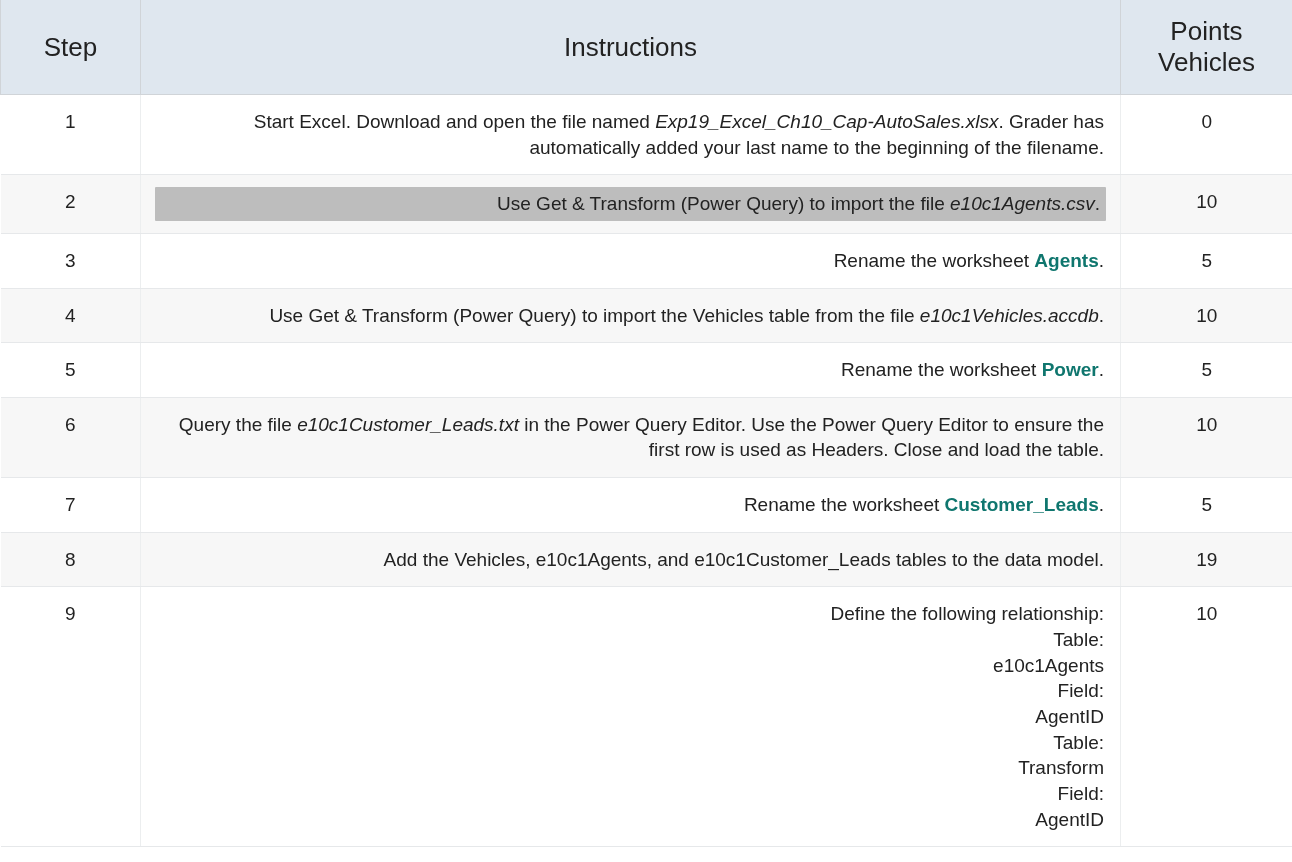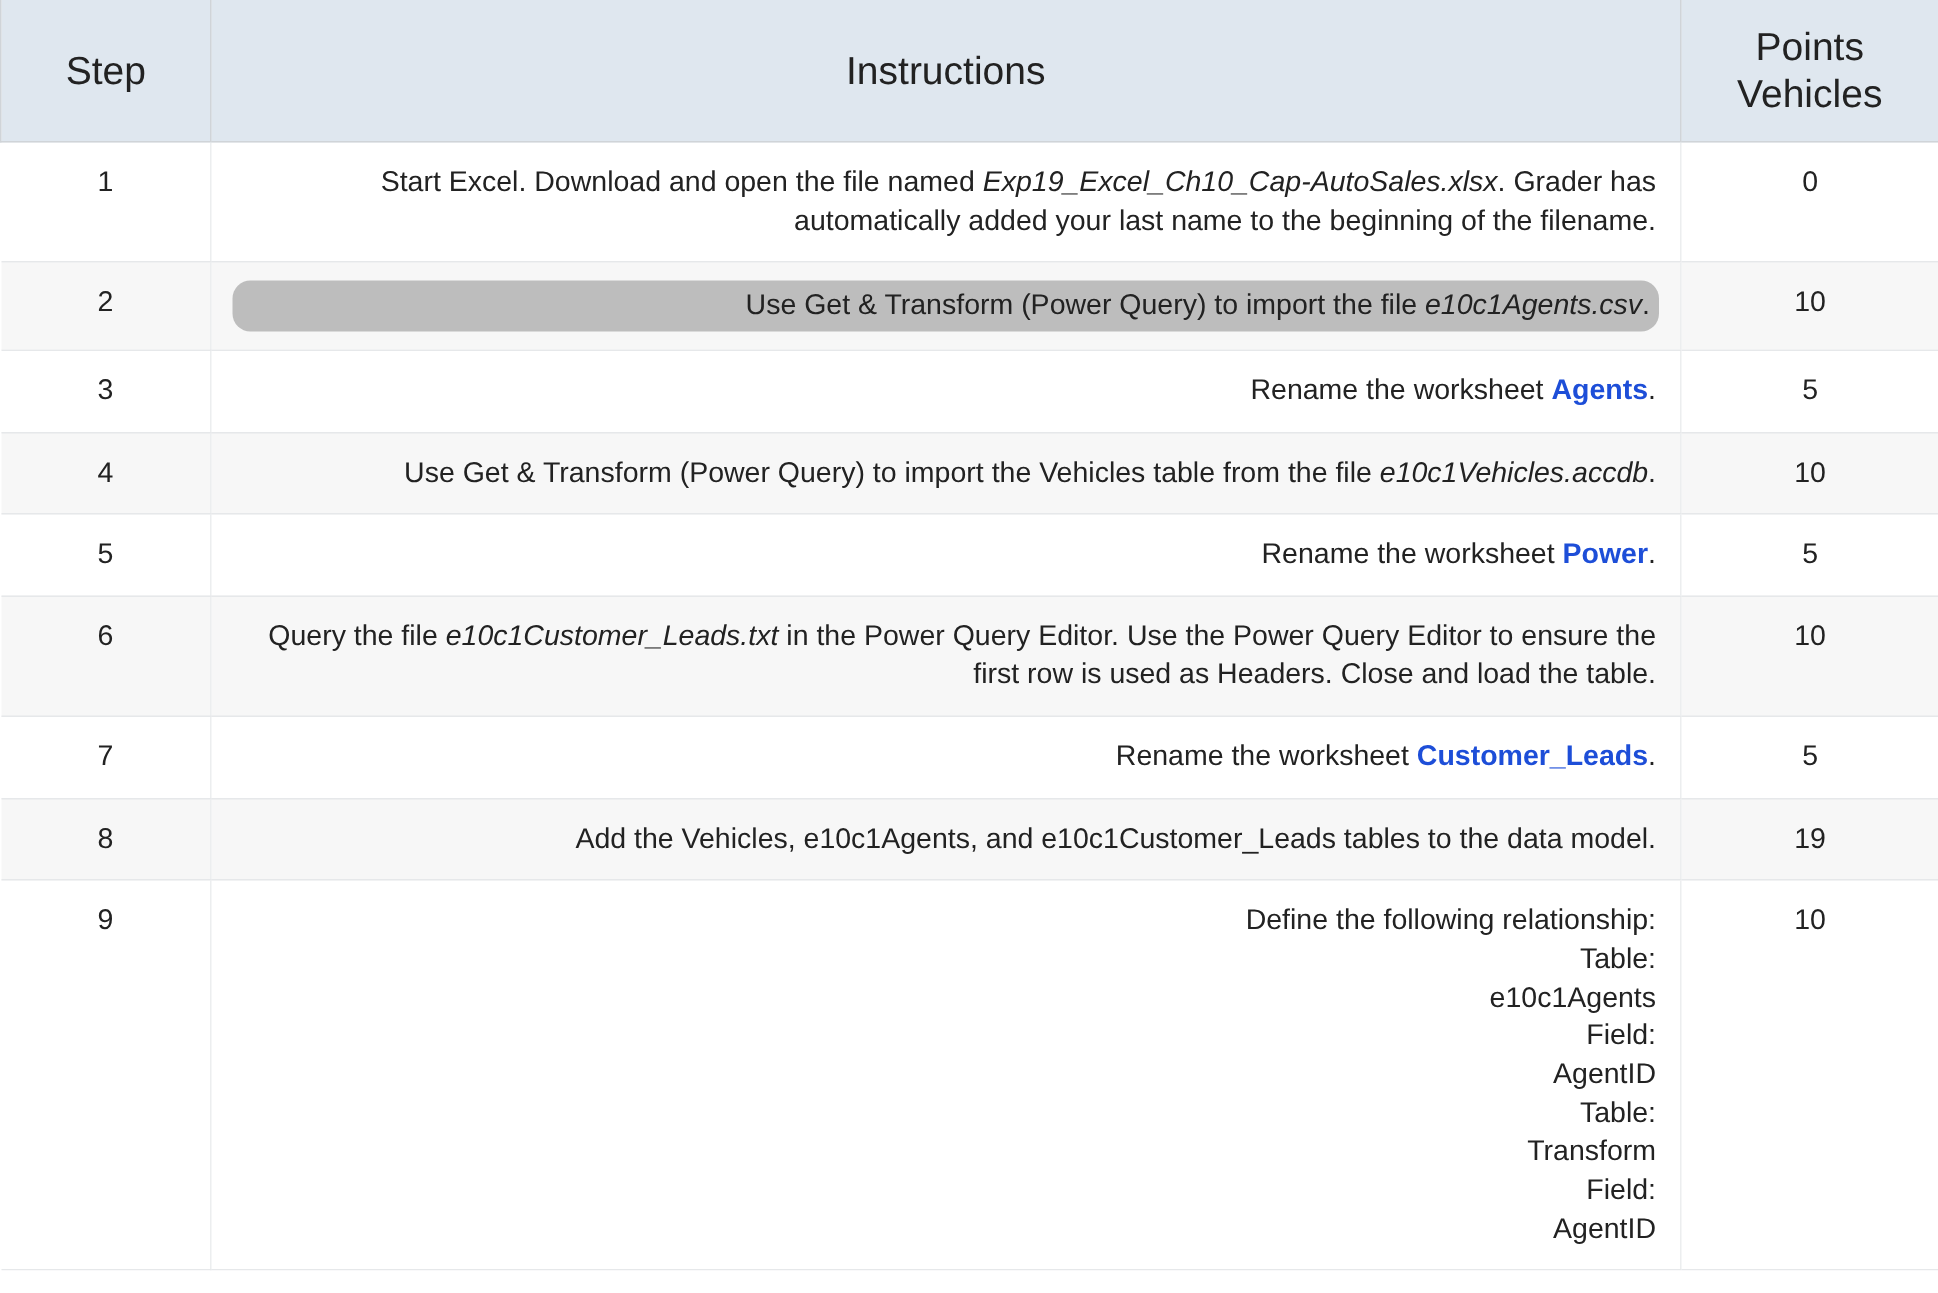--- a/index.html
+++ b/index.html
@@ -45,29 +45,29 @@
     padding-top: 14px;
   }
   tr.stripe td { background: #f7f7f7; }
   tr.plain  td { background: #ffffff; }
 
   
   td.step-cell   { border-right: 1px solid #eceeef; }
   td.points-cell { border-left:  1px solid #eceeef; }
 
   .ital { font-style: italic; }
-  .link-like { color: #1d4ed8; font-weight: bold; }
+  .link-like { color: #0f766e; font-weight: bold; }
 
   
   .hl {
     display: block;
     background: #bdbdbd;
     padding: 4px 6px;
     margin: -2px -2px;
-    border-radius: 12px;
+    border-radius: 1px;
   }
 </style>
 </head>
 <body>
 
 <table>
   <colgroup>
     <col class="step">
       <col class="instr">
       <col class="points">

